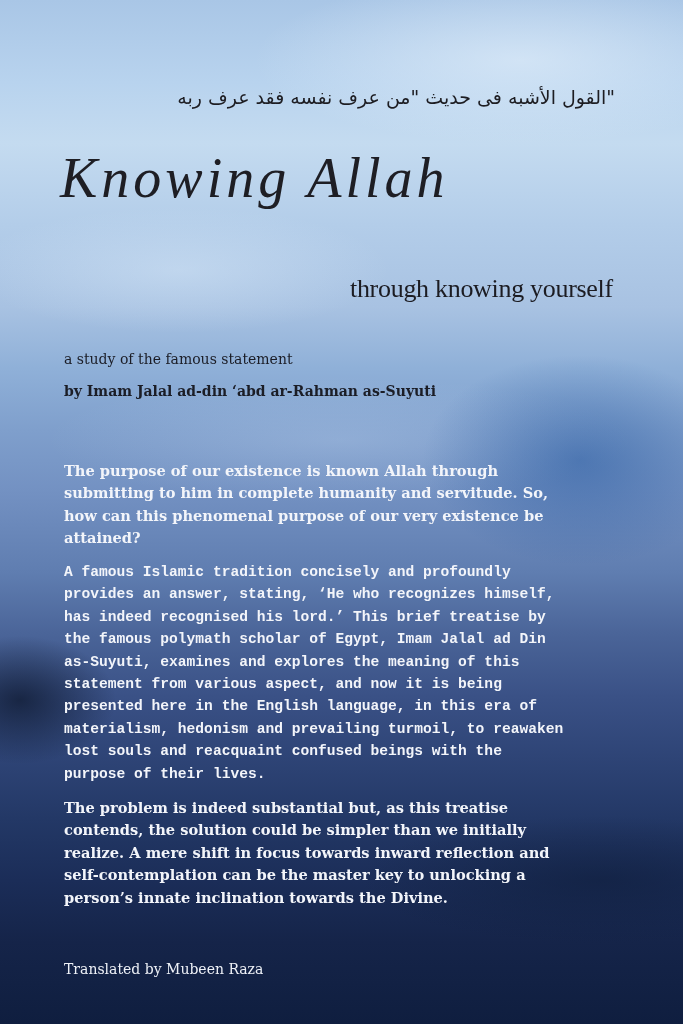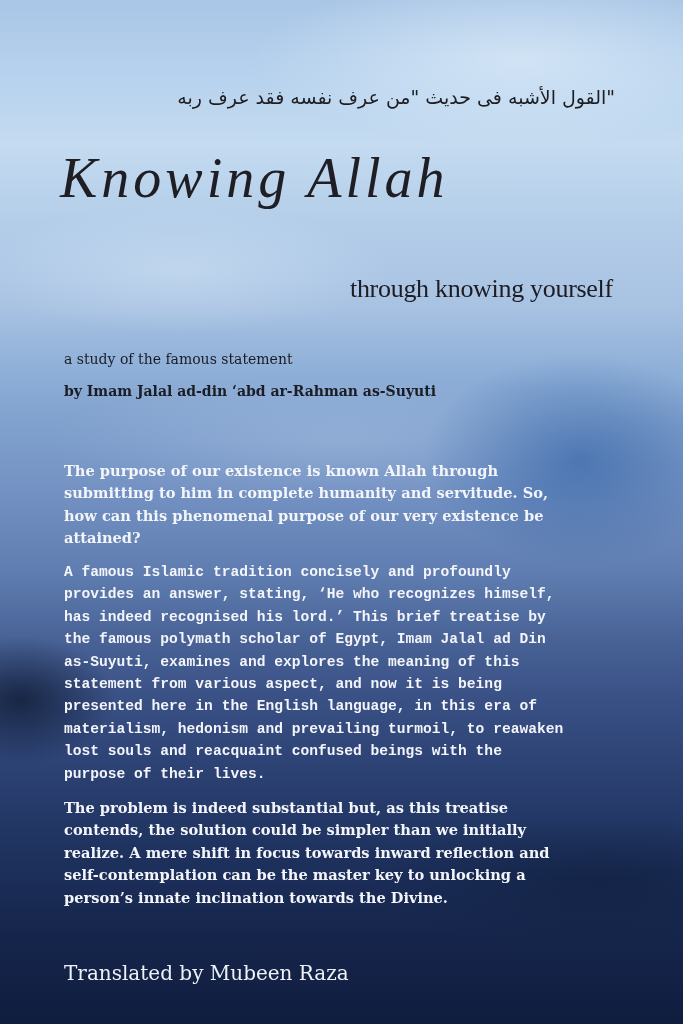--- a/index.html
+++ b/index.html
@@ -58,21 +58,21 @@
   .para {
     position: absolute; left: 0; width: 500px;
     color: #f3f5fa; font-size: 14.6px; line-height: 22.4px; font-weight: bold;
     margin: 0;
   }
   .p1 { top: 460px; }
   .p2 { top: 561px; font-family: Liberation Mono, monospace; }
   .p3 { top: 797px; }
   .translator {
     position: absolute; top: 961px; left: 0;
-    color: #eef1f7; font-size: 20px;
+    color: #eef1f7; font-size: 14px;
   }
 </style>
 </head>
 <body>
 
 <div class="cover">
   <div class="bg-layer mist"></div>
   <div class="bg-layer mountain"></div>
   <div class="bg-layer rock"></div>
 

